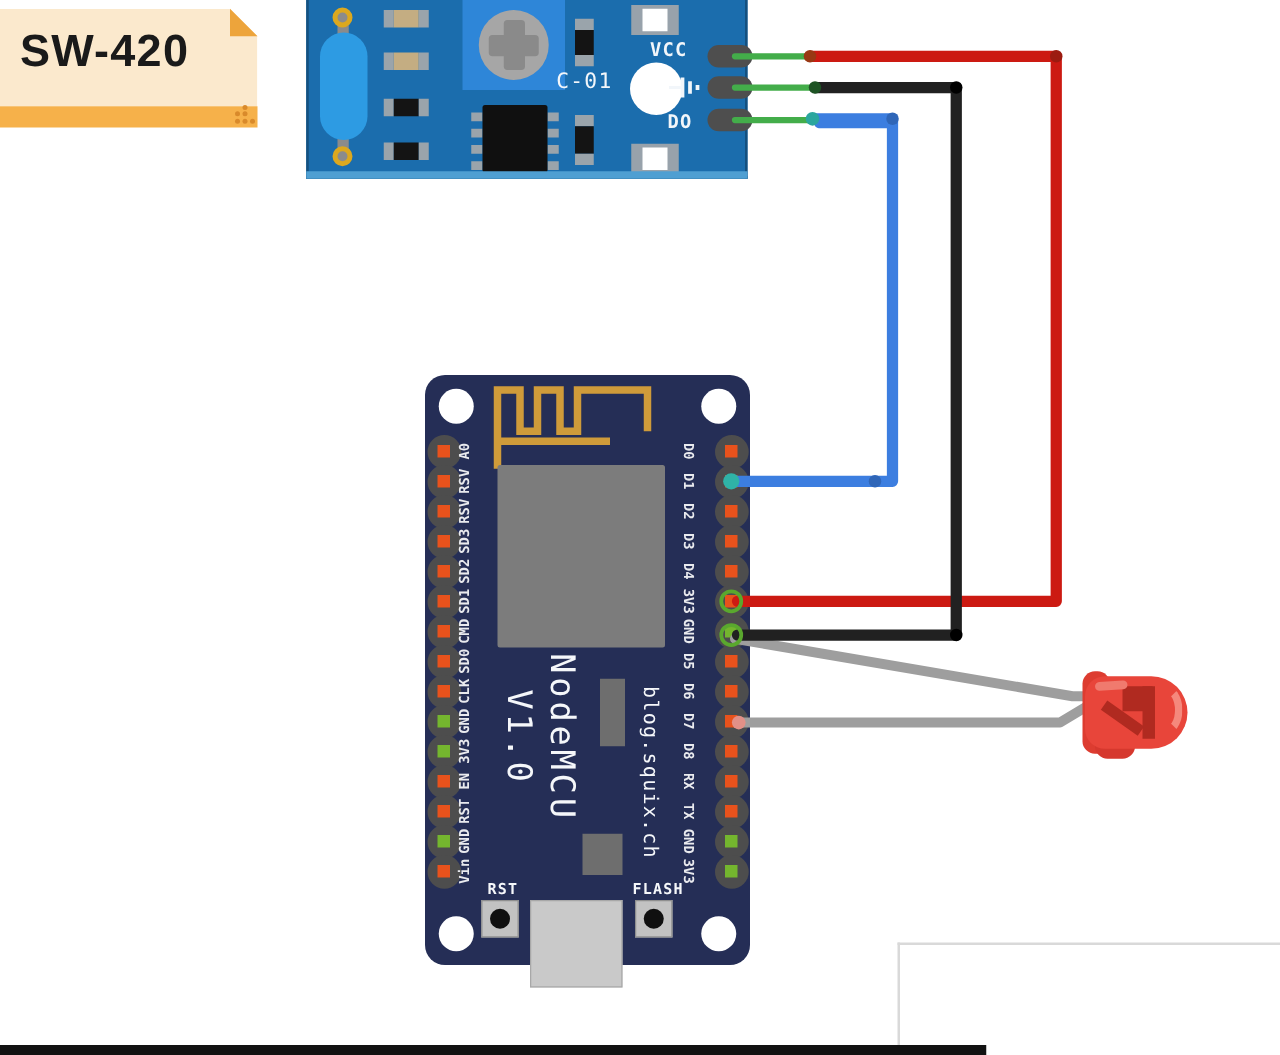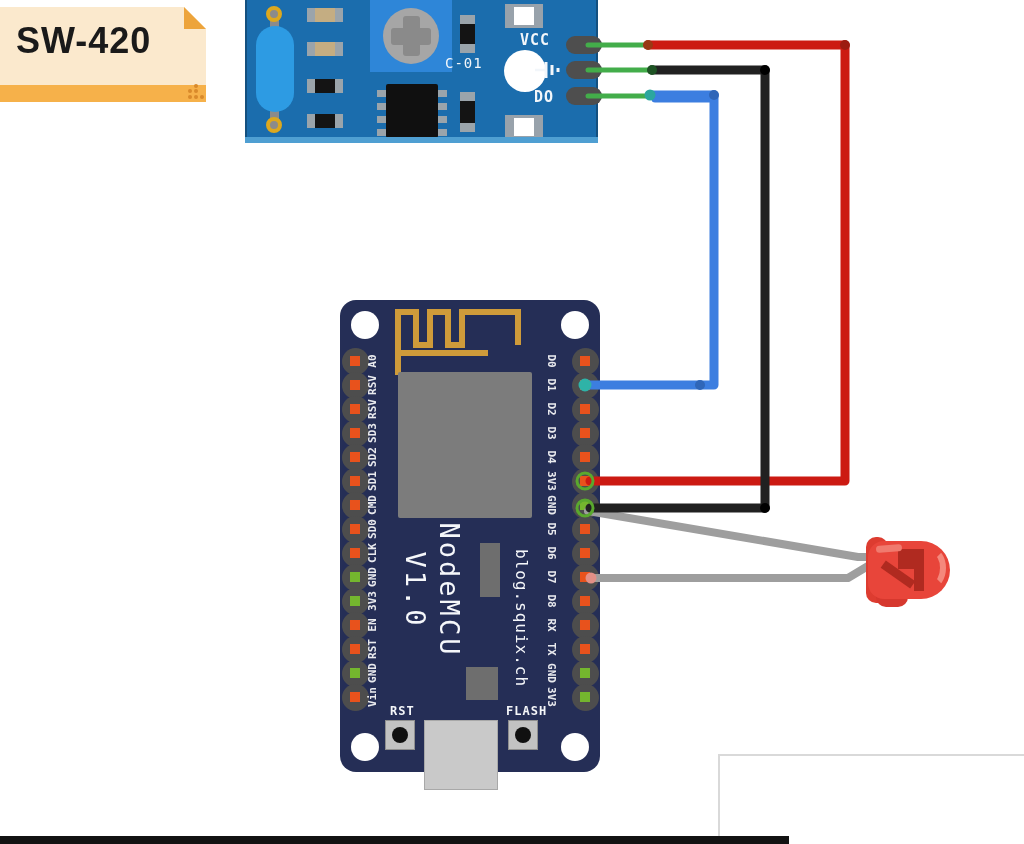--- a/index.html
+++ b/index.html
@@ -34,21 +34,21 @@
   .smd-v .mid { flex:1; background:#141414; }
   .pot { left:123px; top:0; width:82px; height:72px; background:#2e86d8; }
   .pot-circle { left:136px; top:8px; width:56px; height:56px; background:#a6a6a6; border-radius:50%; }
   .pot-cross-v { left:156px; top:16px; width:17px; height:40px; background:#8a8a8a; border-radius:3px; }
   .pot-cross-h { left:144px; top:28px; width:40px; height:17px; background:#8a8a8a; border-radius:3px; }
   .ic-body { left:139px; top:84px; width:52px; height:54px; background:#101010; border-radius:2px; }
   .ic-leg { width:9px; height:7px; background:#9aa4ab; }
   .white-pad-outer { width:38px; height:24px; background:#98a2ab; }
   .white-pad-inner { left:9px; top:3px; width:20px; height:18px; background:#ffffff; }
   .sensor-circle { left:257px; top:50px; width:42px; height:42px; background:#ffffff; border-radius:50%; }
-  .sensor-marking { left:198px; top:55px; font-size:14px; color:#f2f6fa; letter-spacing:1px; }
+  .sensor-marking { left:198px; top:55px; font-size:17px; color:#f2f6fa; letter-spacing:1px; }
   .sensor-pad { left:319px; width:36px; height:18px; background:#4e4e4e; border-radius:9px; }
   .sensor-pin-label { color:#f2f6fa; font-size:15px; font-weight:bold; letter-spacing:1px; }
 
   
   .mcu-board { left:340px; top:300px; width:260px; height:472px; background:#252e56; border-radius:16px; }
   .hole { width:28px; height:28px; background:#ffffff; border-radius:50%; }
   .esp-chip { left:58px; top:72px; width:134px; height:146px; background:#7c7c7c; border-radius:2px; }
   .mcu-smd { background:#6e6e6e; }
   .mcu-title { left:92px; top:290px; width:0; height:0; }
   .mcu-title-inner { position:absolute; transform:translate(-50%,-50%) rotate(90deg); text-align:center;

